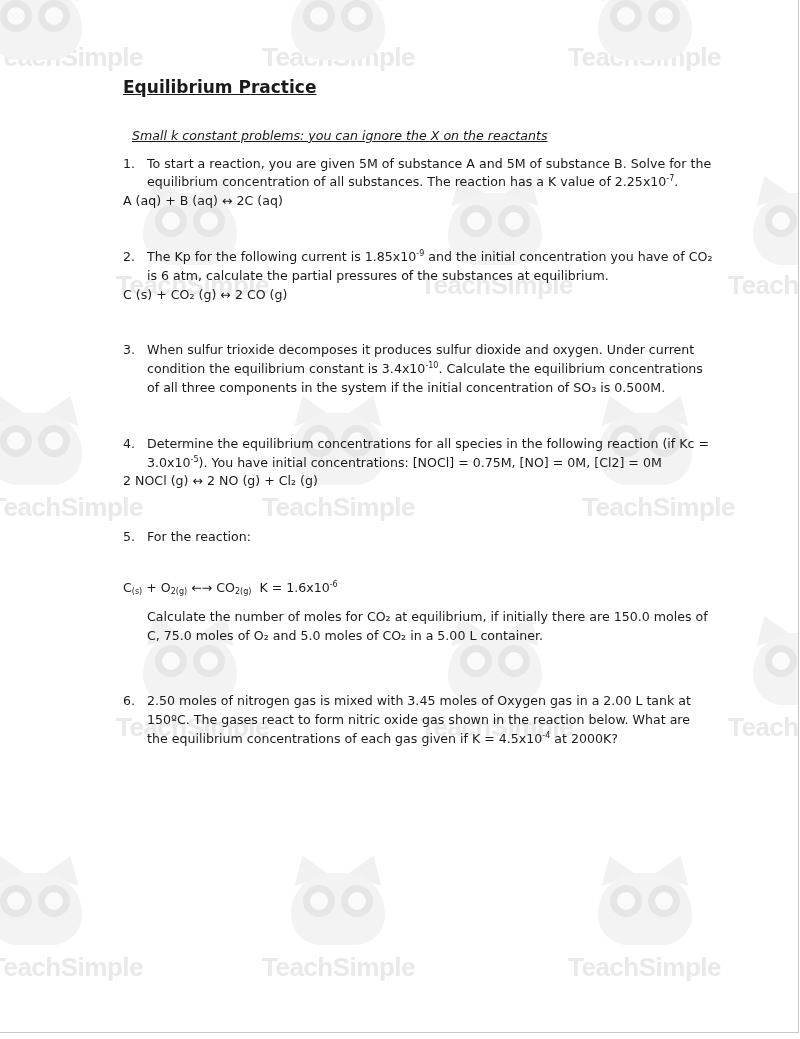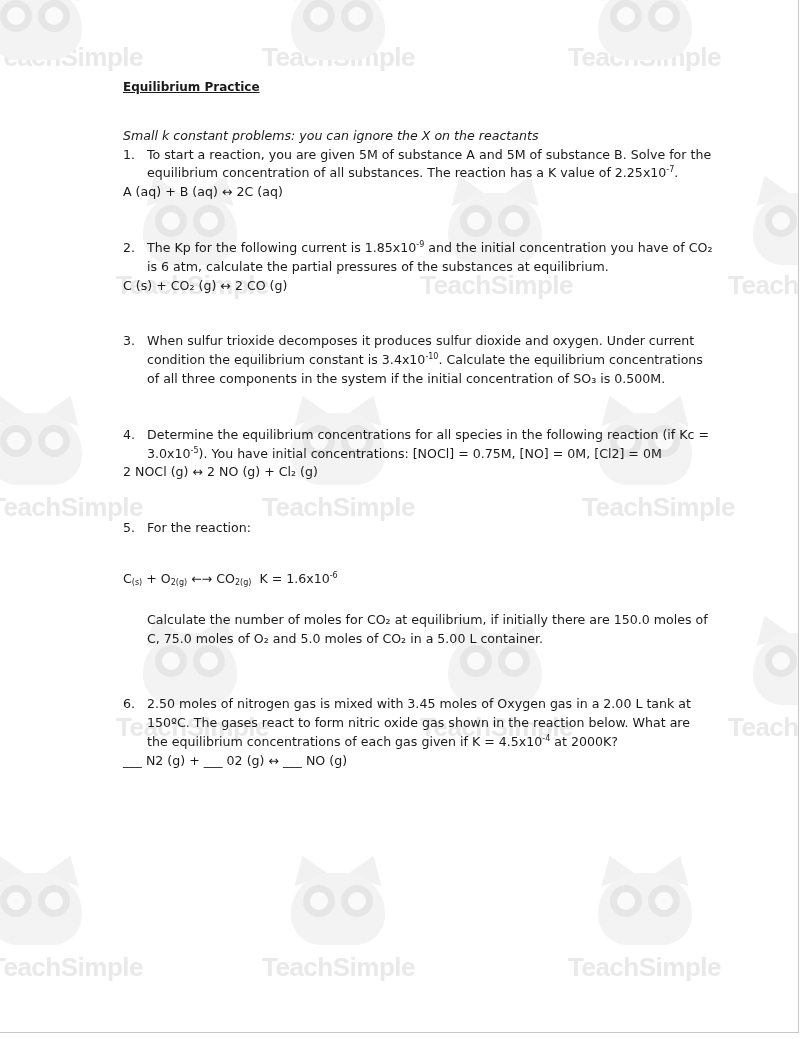--- a/index.html
+++ b/index.html
@@ -38,25 +38,25 @@
     position:absolute; top:30px; width:32px; height:32px; border-radius:50%;
     border:7px solid #e6e6e6; background:#fafafa; box-sizing:border-box;
   }
   .owl .eye.l { left:20px; } .owl .eye.r { left:58px; }
 
   .content {
     position:absolute; left:123px; top:78px; width:590px; z-index:1;
     font-size:12.6px; line-height:18.8px;
   }
   .title {
-    font-weight:bold; font-size:12px; text-decoration:underline;
+    font-weight:bold; font-size:17px; text-decoration:underline;
     margin:0 0 22px 0;
   }
   .subtitle {
-    font-style:italic; margin:0;
+    font-style:italic; text-decoration:underline; margin:9px;
   }
   .q { position:relative; padding-left:24px; }
   .q .num { position:absolute; left:0; top:0; }
   .eq { text-align:left; margin-left:-24px; }
   .eq sub, .sub { font-size:8px; vertical-align:-2px; }
   sup { font-size:8px; vertical-align:5px; line-height:0; }
 </style>
 </head>
 <body>
 
@@ -206,22 +206,21 @@
       <span>Determine the equilibrium concentrations for all species in the following reaction (if Kc = 3.0x10</span><sup>-5</sup><span>). You have initial concentrations: [NOCl] = 0.75M, [NO] = 0M, [Cl2] = 0M</span>
       <div class="eq">2 NOCl (g) ↔ 2 NO (g) + Cl₂ (g)</div>
     </div>
 
     <div class="q" style="margin-top:37px">
       <span class="num">5.</span>
       <span>For the reaction:</span>
       <div class="eq" style="margin-top:32px">
         C<span class="sub">(s)</span> + O<span class="sub">2(g)</span> ←→ CO<span class="sub">2(g)</span>&nbsp;&nbsp;<span>K = 1.6x10</span><sup>-6</sup>
       </div>
-      <div style="margin-top:18px">Calculate the number of moles for CO₂ at equilibrium, if initially there are 150.0 moles of C, 75.0 moles of O₂ and 5.0 moles of CO₂ in a 5.00 L container.</div>
+      <div style="margin-top:6px">Calculate the number of moles for CO₂ at equilibrium, if initially there are 150.0 moles of C, 75.0 moles of O₂ and 5.0 moles of CO₂ in a 5.00 L container.</div>
     </div>
 
     <div class="q" style="margin-top:47px">
       <span class="num">6.</span>
       <span>2.50 moles of nitrogen gas is mixed with 3.45 moles of Oxygen gas in a 2.00 L tank at 150ºC. The gases react to form nitric oxide gas shown in the reaction below. What are the equilibrium concentrations of each gas given if K = 4.5x10</span><sup>-4</sup><span> at 2000K?</span>
-      <div class="eq">___ N2 (g) + ___ 02 (g) ↔ ___ NO (g)</div>
     </div>
   </div>
 </div>
 
 </body></html>

